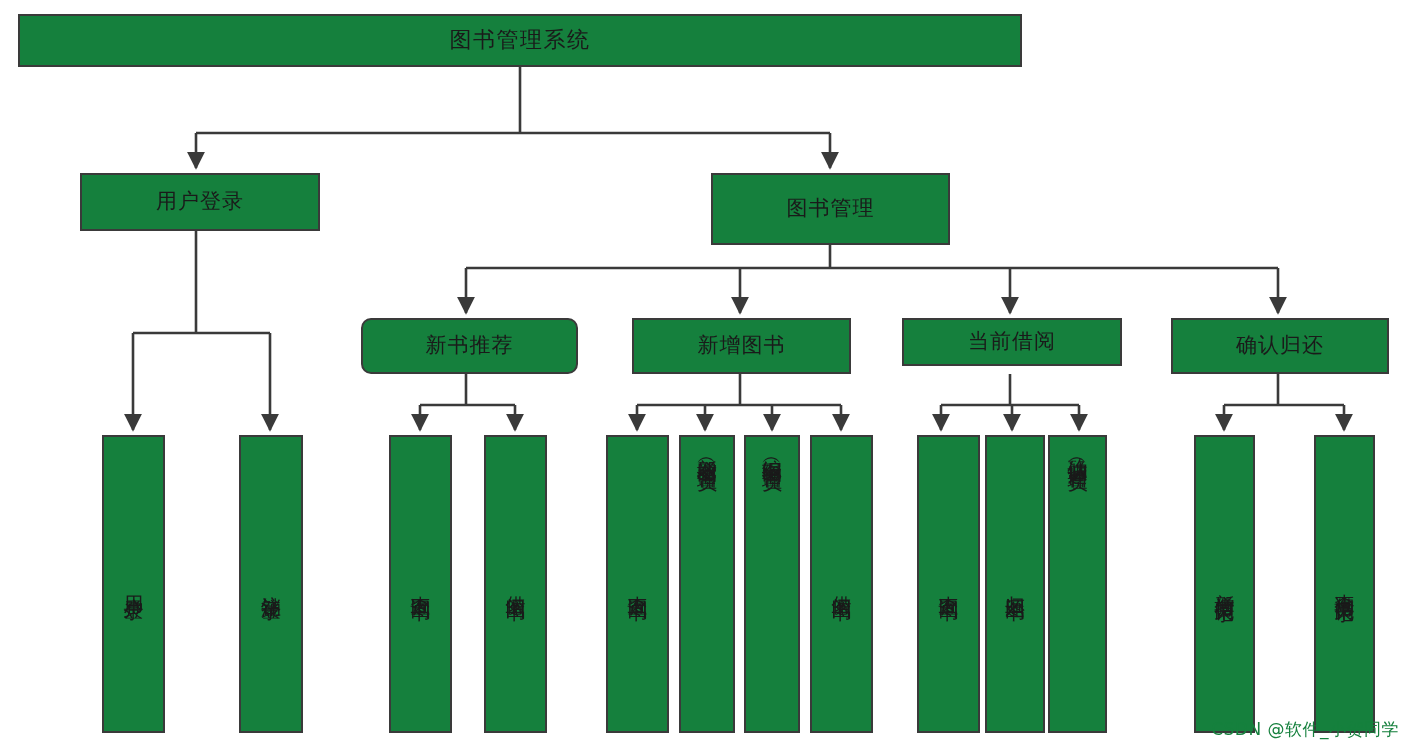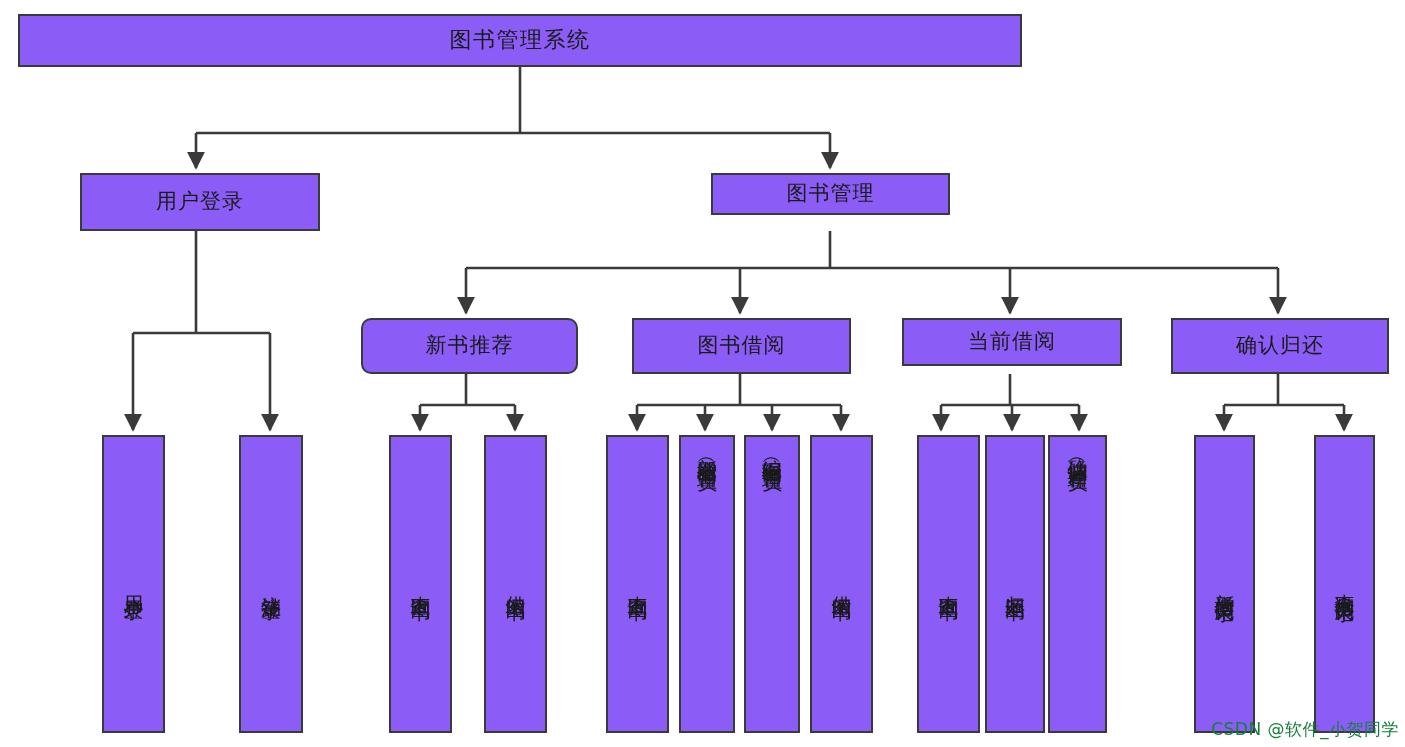--- a/index.html
+++ b/index.html
@@ -22,21 +22,21 @@
     position: absolute;
     left: 0;
     top: 0;
     width: 1405px;
     height: 747px;
     pointer-events: none;
   }
   .node {
     position: absolute;
     box-sizing: border-box;
-    background: #8b5cf6;
+    background: #15803d;
     border: 2px solid #3a3a3a;
     display: flex;
     align-items: center;
     justify-content: center;
     color: #1a1a1a;
     font-family: Liberation Serif, serif;
   }
   .node-label {
     display: block;
     text-align: center;
@@ -136,29 +136,29 @@
     </g>
   </svg>
 
   <div class="node h root" style="left:18px; top:14px; width:1004px; height:53px;">
     <span class="node-label">图书管理系统</span>
   </div>
 
   <div class="node h" style="left:80px; top:173px; width:240px; height:58px;">
     <span class="node-label">用户登录</span>
   </div>
-  <div class="node h" style="left:711px; top:173px; width:239px; height:42px;">
+  <div class="node h" style="left:711px; top:173px; width:239px; height:72px;">
     <span class="node-label">图书管理</span>
   </div>
 
   <div class="node h" style="left:361px; top:318px; width:217px; height:56px;border-radius:10px;">
     <span class="node-label">新书推荐</span>
   </div>
   <div class="node h" style="left:632px; top:318px; width:219px; height:56px;">
-    <span class="node-label">图书借阅</span>
+    <span class="node-label">新增图书</span>
   </div>
   <div class="node h" style="left:902px; top:318px; width:220px; height:48px;">
     <span class="node-label">当前借阅</span>
   </div>
   <div class="node h" style="left:1171px; top:318px; width:218px; height:56px;">
     <span class="node-label">确认归还</span>
   </div>
 
   <div class="node v centered" style="left:102px; top:435px; width:63px; height:298px;">
     <span class="node-label">用户登录</span>

